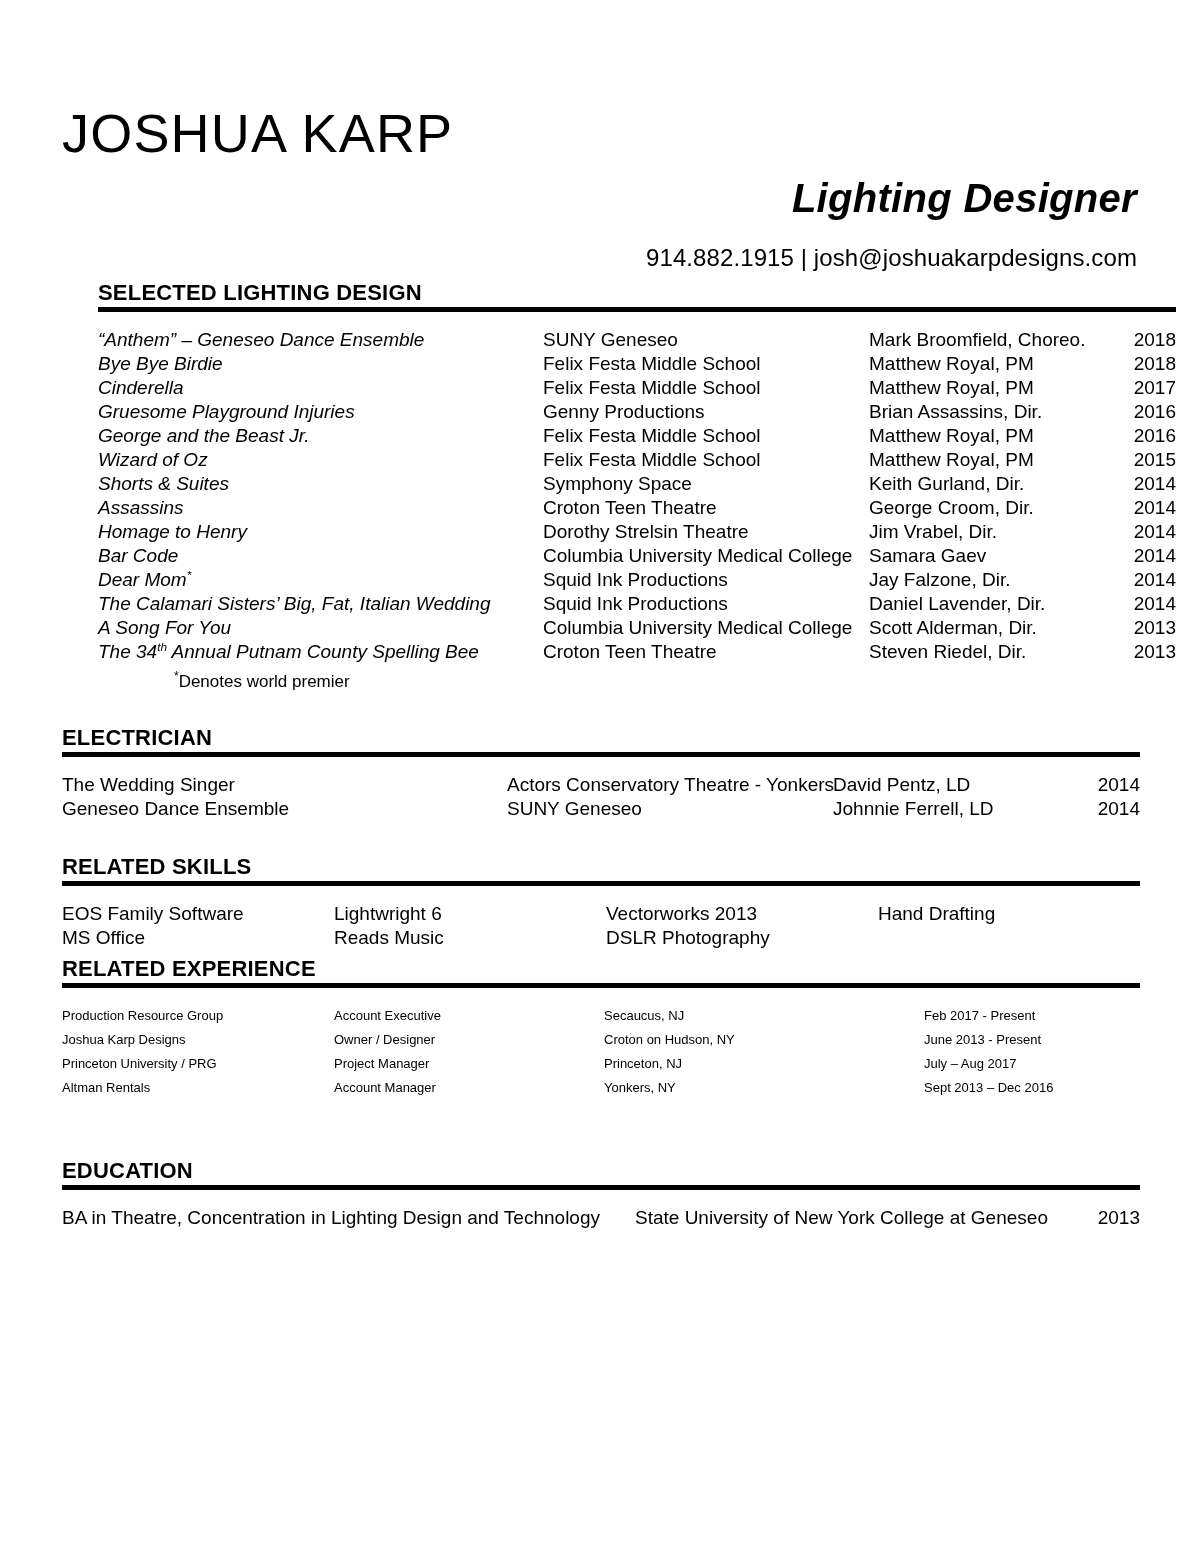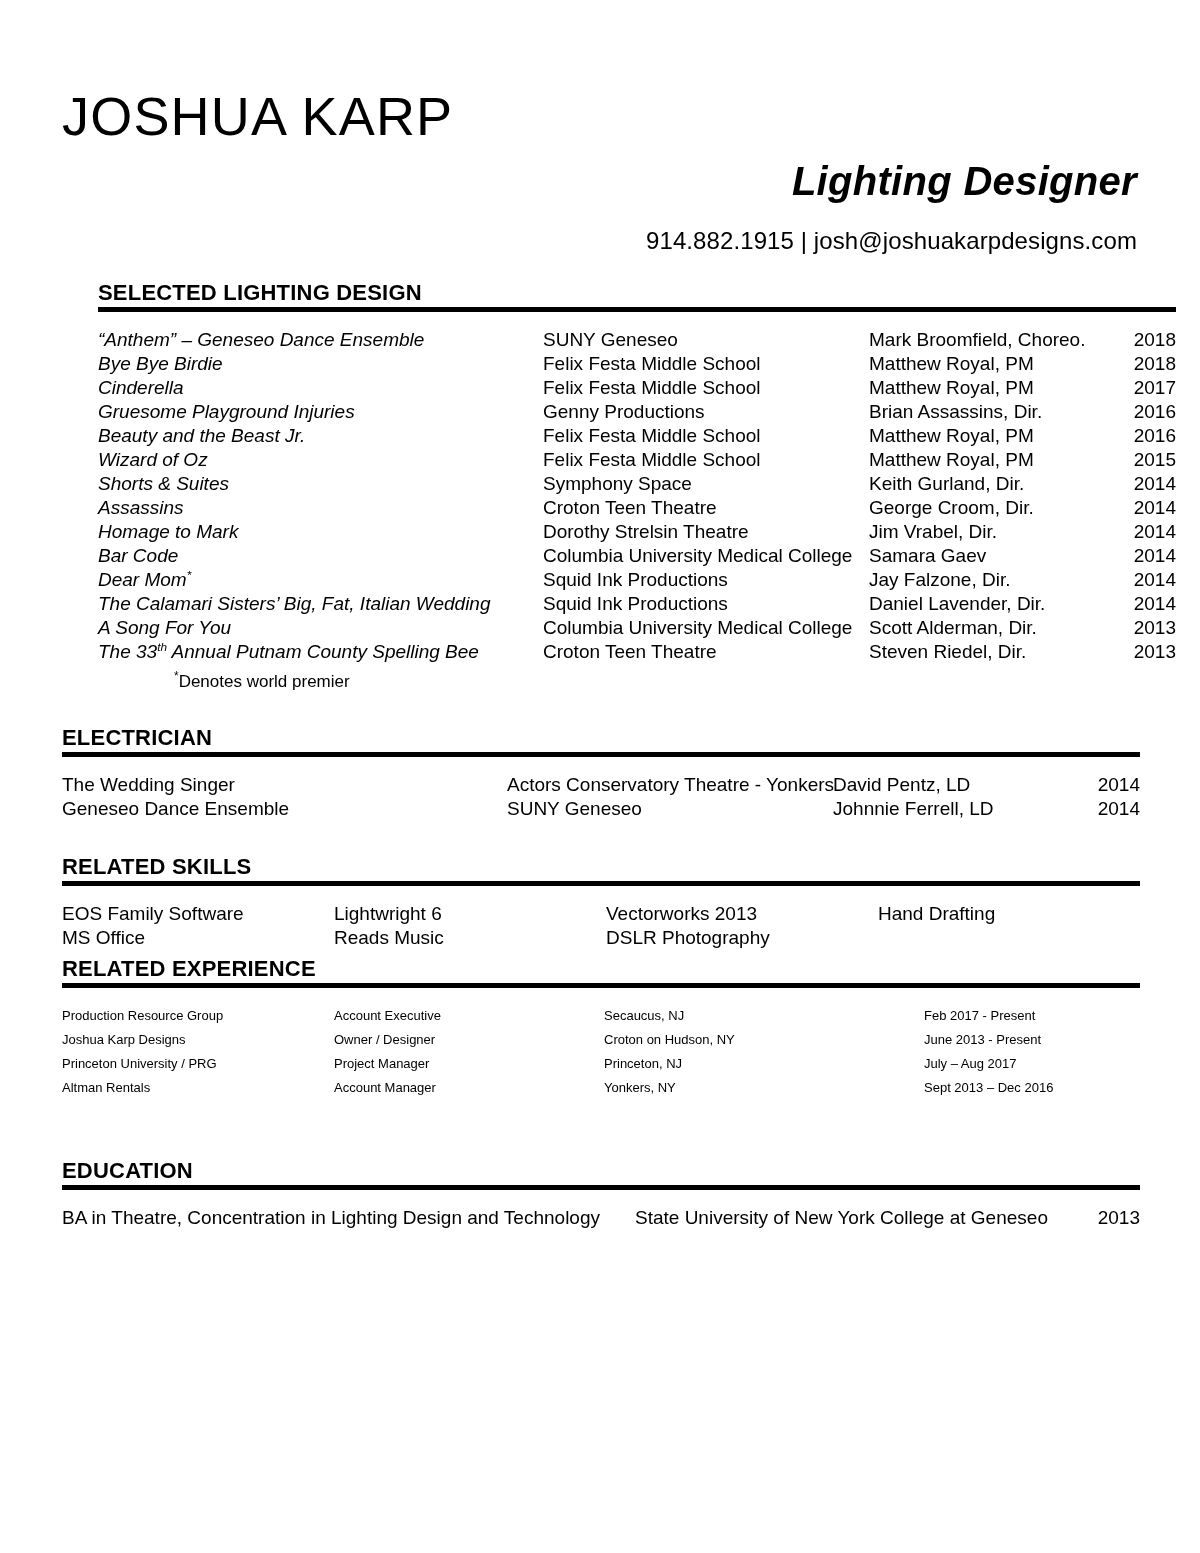--- a/index.html
+++ b/index.html
@@ -20,21 +20,21 @@
     width: 1200px;
     height: 1553px;
     padding: 0;
     box-sizing: border-box;
   }
 
   
   .header {
     position: absolute;
     left: 62px;
-    top: 88px;
+    top: 105px;
     right: 60px;
   }
   .name {
     font-size: 54px;
     font-weight: 400;
     letter-spacing: 1.2px;
     line-height: 1.05;
     font-stretch: condensed;
     white-space: nowrap;
   }
@@ -180,21 +180,21 @@
       </div>
 
       <div class="row">
         <div class="c-title italic"><span>Gruesome Playground Injuries</span></div>
         <div class="c-venue">Genny Productions</div>
         <div class="c-person">Brian Assassins, Dir.</div>
         <div class="c-year">2016</div>
       </div>
 
       <div class="row">
-        <div class="c-title italic"><span>Beauty and the Beast Jr.</span></div>
+        <div class="c-title italic"><span>George and the Beast Jr.</span></div>
         <div class="c-venue">Felix Festa Middle School</div>
         <div class="c-person">Matthew Royal, PM</div>
         <div class="c-year">2016</div>
       </div>
 
       <div class="row">
         <div class="c-title italic"><span>Wizard of Oz</span></div>
         <div class="c-venue">Felix Festa Middle School</div>
         <div class="c-person">Matthew Royal, PM</div>
         <div class="c-year">2015</div>
@@ -208,21 +208,21 @@
       </div>
 
       <div class="row">
         <div class="c-title italic"><span>Assassins</span></div>
         <div class="c-venue">Croton Teen Theatre</div>
         <div class="c-person">George Croom, Dir.</div>
         <div class="c-year">2014</div>
       </div>
 
       <div class="row">
-        <div class="c-title italic"><span>Homage to Mark</span></div>
+        <div class="c-title italic"><span>Homage to Henry</span></div>
         <div class="c-venue">Dorothy Strelsin Theatre</div>
         <div class="c-person">Jim Vrabel, Dir.</div>
         <div class="c-year">2014</div>
       </div>
 
       <div class="row">
         <div class="c-title italic"><span>Bar Code</span></div>
         <div class="c-venue">Columbia University Medical College</div>
         <div class="c-person">Samara Gaev</div>
         <div class="c-year">2014</div>
@@ -243,21 +243,21 @@
       </div>
 
       <div class="row">
         <div class="c-title italic"><span>A Song For You</span></div>
         <div class="c-venue">Columbia University Medical College</div>
         <div class="c-person">Scott Alderman, Dir.</div>
         <div class="c-year">2013</div>
       </div>
 
       <div class="row">
-        <div class="c-title italic"><span>The 33</span><sup>th</sup><span> Annual Putnam County Spelling Bee</span></div>
+        <div class="c-title italic"><span>The 34</span><sup>th</sup><span> Annual Putnam County Spelling Bee</span></div>
         <div class="c-venue">Croton Teen Theatre</div>
         <div class="c-person">Steven Riedel, Dir.</div>
         <div class="c-year">2013</div>
       </div>
 
     </div>
 
     <div class="footnote"><sup>*</sup><span>Denotes world premier</span></div>
   </div>
 

